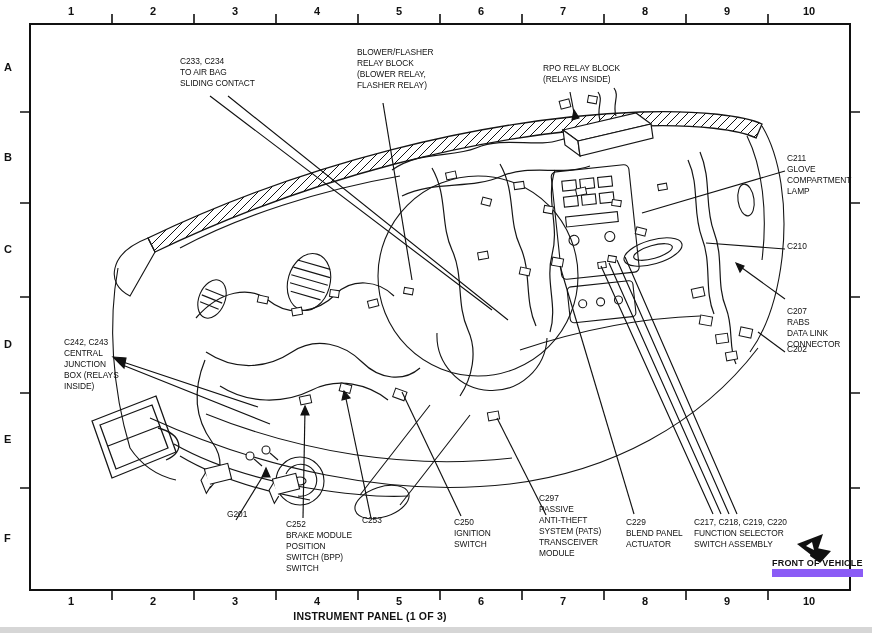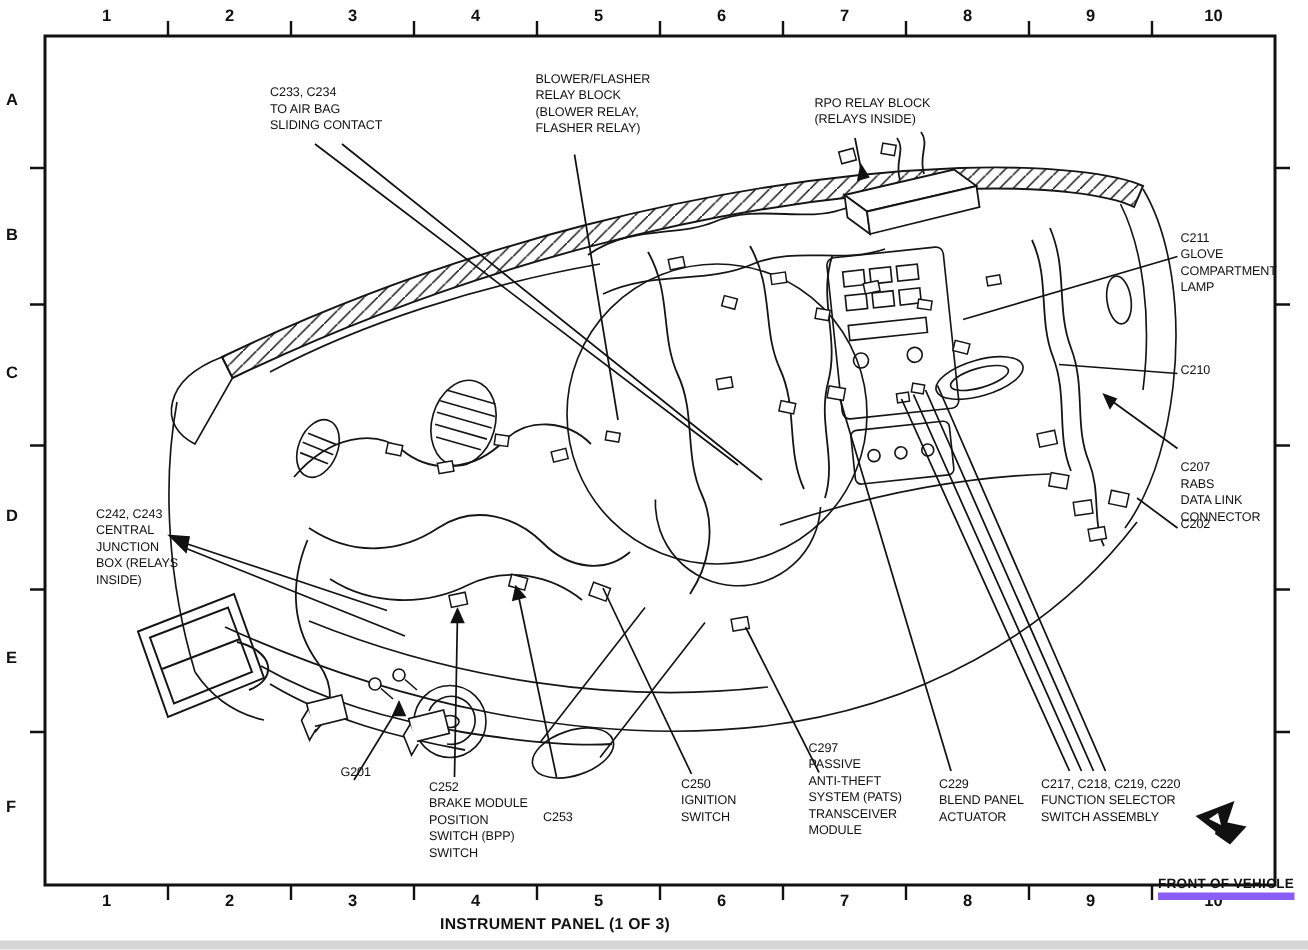--- a/index.html
+++ b/index.html
@@ -4,22 +4,22 @@
 <style>
   html,body{margin:0;padding:0}
   body{width:872px;height:633px;position:relative;background:#fff;
        font-family:"Liberation Sans",sans-serif;color:#111;overflow:hidden}
   .callout{position:absolute;font-size:8.4px;font-weight:normal;line-height:1.3;
            white-space:pre-line;letter-spacing:-0.05px;color:#111}
   .gridnum{position:absolute;font-size:11px;font-weight:bold;transform:translateX(-50%)}
   .gridletter{position:absolute;font-size:11px;font-weight:bold}
   .page-title{position:absolute;left:0;top:610px;width:740px;text-align:center;
               font-size:10.5px;font-weight:bold;letter-spacing:0.2px}
-  .front-label{position:absolute;left:772px;top:584px;font-size:9px;font-weight:bold;
-               border-bottom:5px solid #8b5cf6;padding-bottom:1px;letter-spacing:0.2px}
+  .front-label{position:absolute;left:772px;top:558px;font-size:9px;font-weight:bold;
+               border-bottom:8px solid #8b5cf6;padding-bottom:1px;letter-spacing:0.2px}
   .page-edge{position:absolute;left:0;top:627px;width:872px;height:6px;background:#d6d6d6}
   svg.canvas{position:absolute;left:0;top:0}
 </style>
 </head>
 <body>
 
 <svg class="canvas" width="872" height="633" viewBox="0 0 872 633">
   <g stroke="#111" fill="none" stroke-width="2">
     <rect x="30" y="24" width="820" height="566"></rect>
   </g>
@@ -254,21 +254,21 @@
 CENTRAL
 JUNCTION
 BOX (RELAYS
 INSIDE)</div>
 <div class="callout" style="left:227px;top:509px">G201</div>
 <div class="callout" style="left:286px;top:519px">C252
 BRAKE MODULE
 POSITION
 SWITCH (BPP)
 SWITCH</div>
-<div class="callout" style="left:362px;top:539px">C253</div>
+<div class="callout" style="left:362px;top:515px">C253</div>
 <div class="callout" style="left:454px;top:517px">C250
 IGNITION
 SWITCH</div>
 <div class="callout" style="left:539px;top:493px">C297
 PASSIVE
 ANTI-THEFT
 SYSTEM (PATS)
 TRANSCEIVER
 MODULE</div>
 <div class="callout" style="left:626px;top:517px">C229

